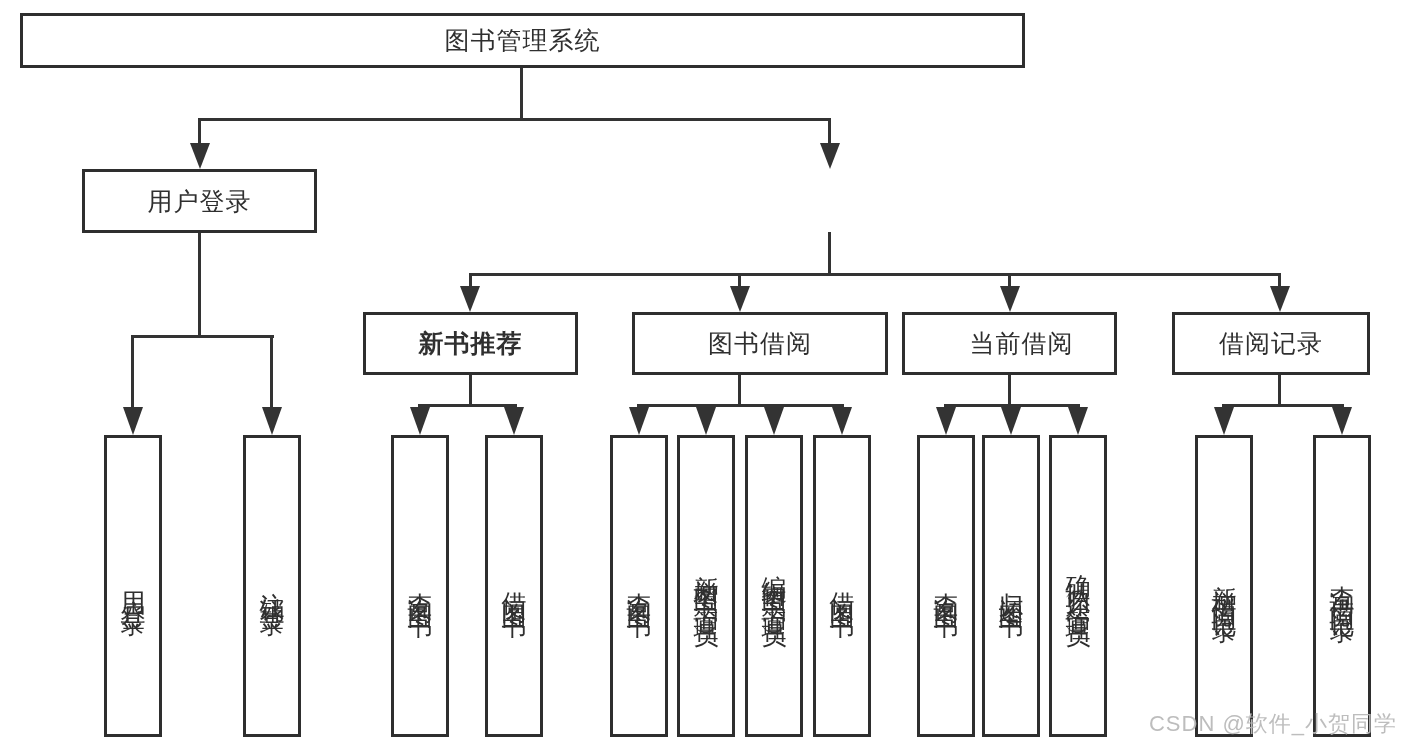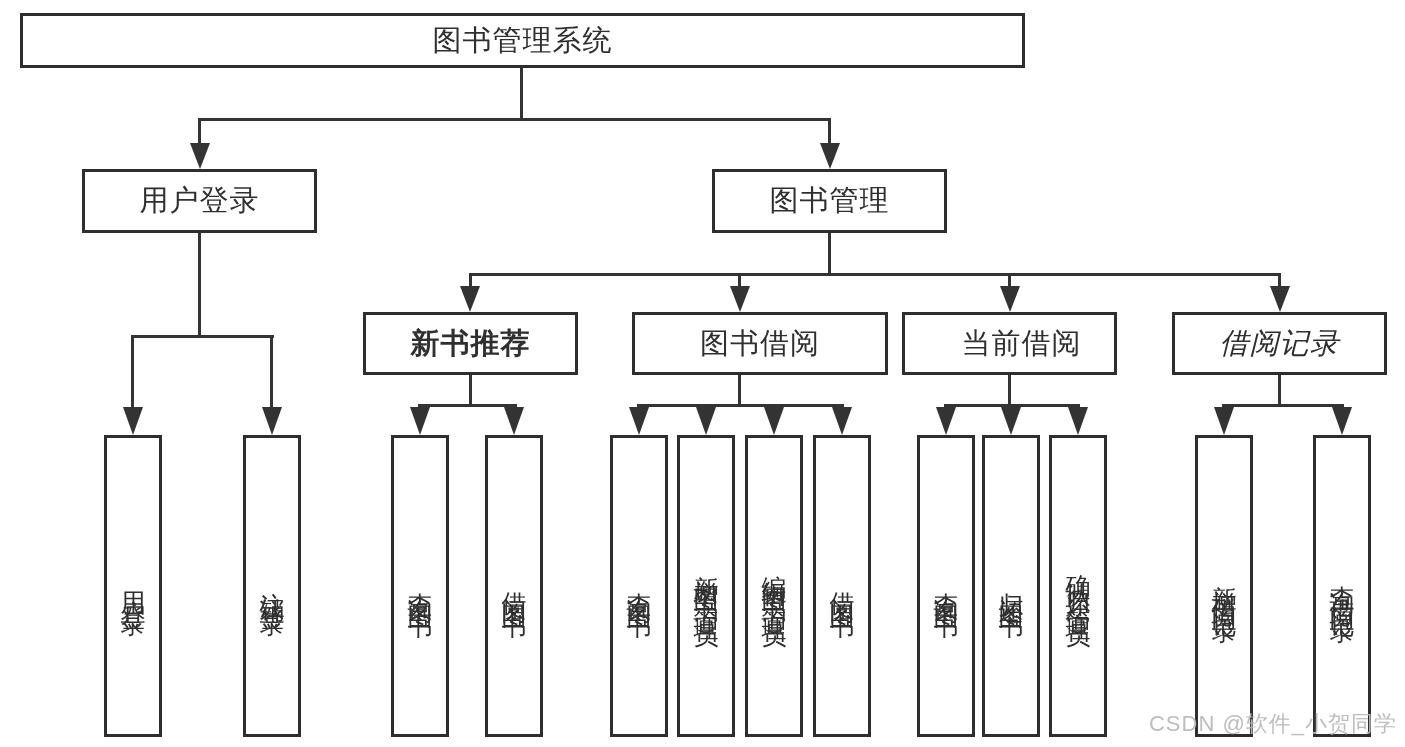--- a/index.html
+++ b/index.html
@@ -3,21 +3,21 @@
 <meta charset="utf-8">
 <style>
   html,body{margin:0;padding:0;background:#ffffff;}
   .stage{
     position:relative;width:1405px;height:747px;background:#ffffff;
     font-family:"Liberation Sans","DejaVu Sans",sans-serif;overflow:hidden;
   }
   .box{
     position:absolute;box-sizing:border-box;background:#ffffff;
     border:3px solid #2e2e2e;display:flex;align-items:center;justify-content:center;
-    color:#2f2f2f;font-size:29px;letter-spacing:1px;text-align:center;z-index:2;
+    color:#2f2f2f;font-size:25px;letter-spacing:1px;text-align:center;z-index:2;
   }
   .vbox{
     writing-mode:vertical-rl;text-orientation:mixed;
     letter-spacing:7px;font-size:25px;line-height:1;
   }
   .hline,.vline{position:absolute;background:#333333;z-index:1;}
   .arrow{
     position:absolute;width:0;height:0;z-index:1;
     border-left:10px solid transparent;border-right:10px solid transparent;
     border-top:26px solid #333333;
@@ -29,38 +29,37 @@
   }
   
   .n-root{left:20px;top:13px;width:1005px;height:55px;}
   
   .n-userlogin{left:82px;top:169px;width:235px;height:64px;}
   .n-bookmgmt{left:712px;top:169px;width:235px;height:64px;}
   
   .n-newbook{left:363px;top:312px;width:215px;height:63px;font-weight:bold;}
   .n-bookborrow{left:632px;top:312px;width:256px;height:63px;}
   .n-curborrow{left:902px;top:312px;width:215px;height:63px;padding-left:24px;}
-  .n-borrowrec{left:1172px;top:312px;width:215px;height:63px;font-style:italic;}
+  .n-borrowrec{left:1172px;top:312px;width:198px;height:63px;}
   
   .leaf{top:435px;width:58px;height:302px;}
   .n-a1{left:104px;} .n-a2{left:243px;}
   .n-b1{left:391px;} .n-b2{left:485px;}
   .n-c1{left:610px;} .n-c2{left:677px;} .n-c3{left:745px;} .n-c4{left:813px;}
   .n-d1{left:917px;} .n-d2{left:982px;} .n-d3{left:1049px;}
   .n-e1{left:1195px;} .n-e2{left:1313px;}
 </style>
 </head>
 <body>
 
 <div class="stage">
 
   <div class="box n-root">图书管理系统</div>
 
   <div class="box n-userlogin">用户登录</div>
-  <div class="box n-bookmgmt">图书管理</div>
 
   <div class="box n-newbook">新书推荐</div>
   <div class="box n-bookborrow">图书借阅</div>
   <div class="box n-curborrow">当前借阅</div>
   <div class="box n-borrowrec">借阅记录</div>
 
   <div class="box vbox leaf n-a1">用户登录</div>
   <div class="box vbox leaf n-a2">注销登录</div>
 
   <div class="box vbox leaf n-b1">查询图书</div>

